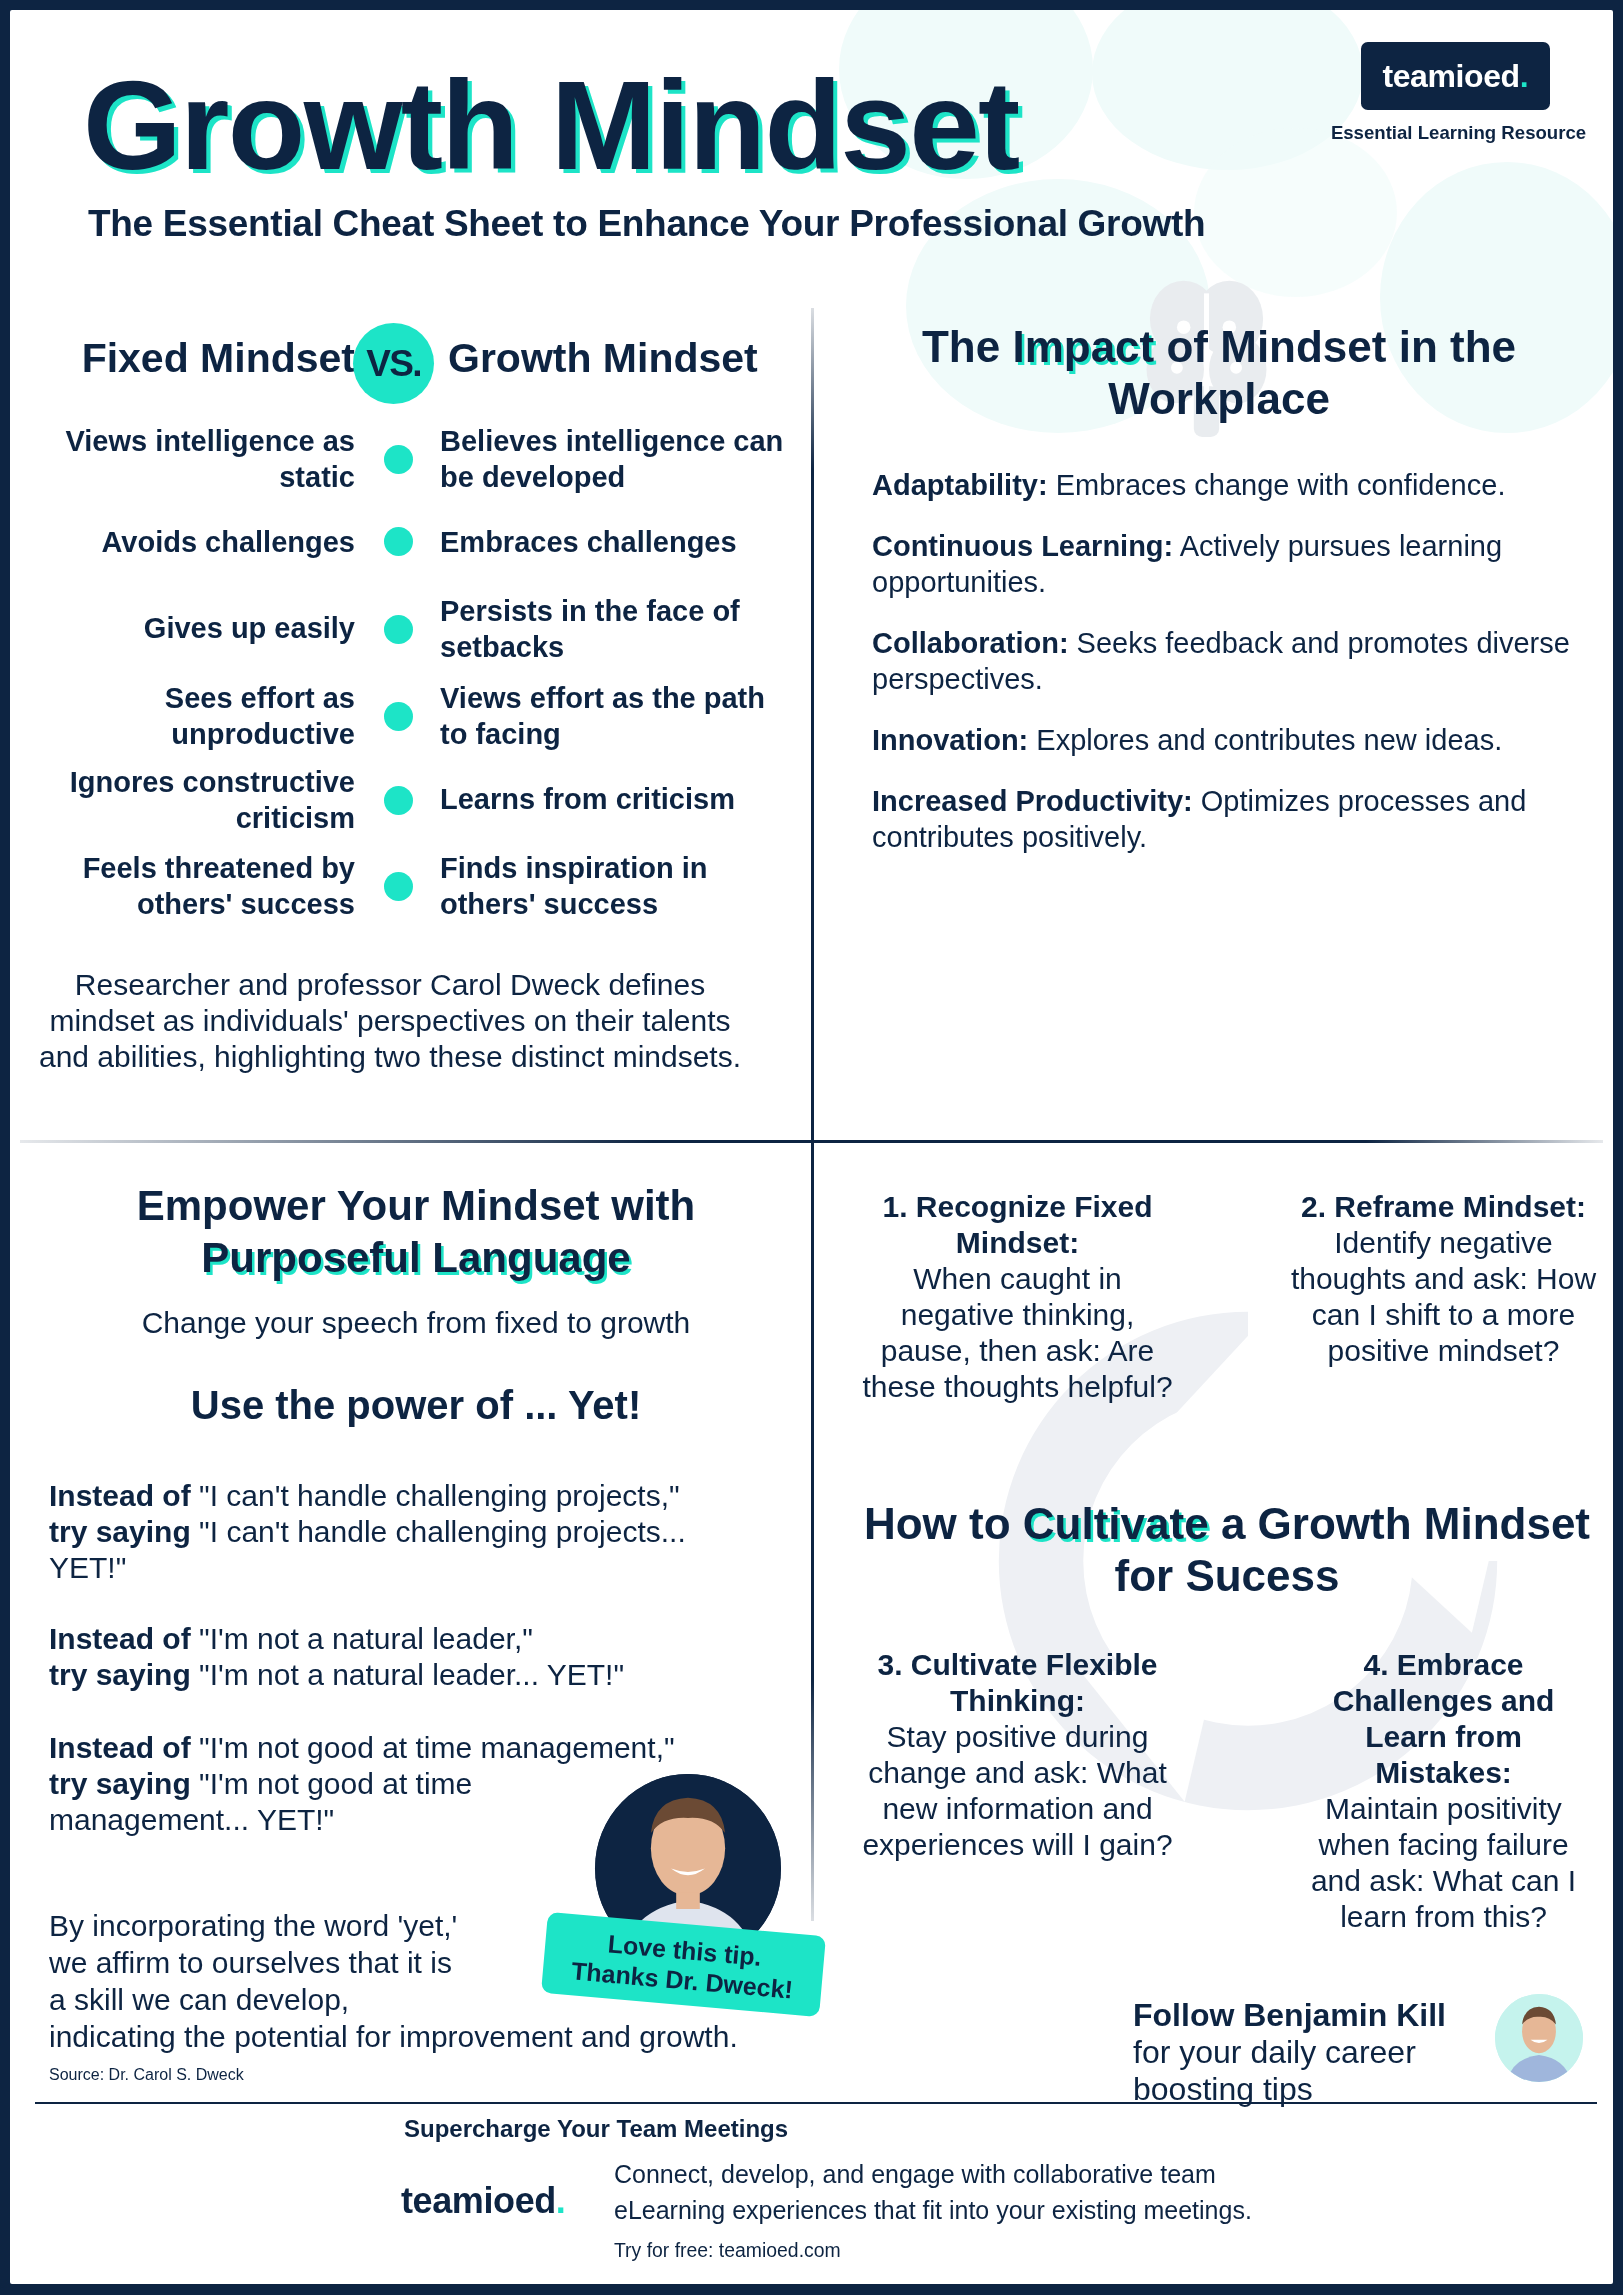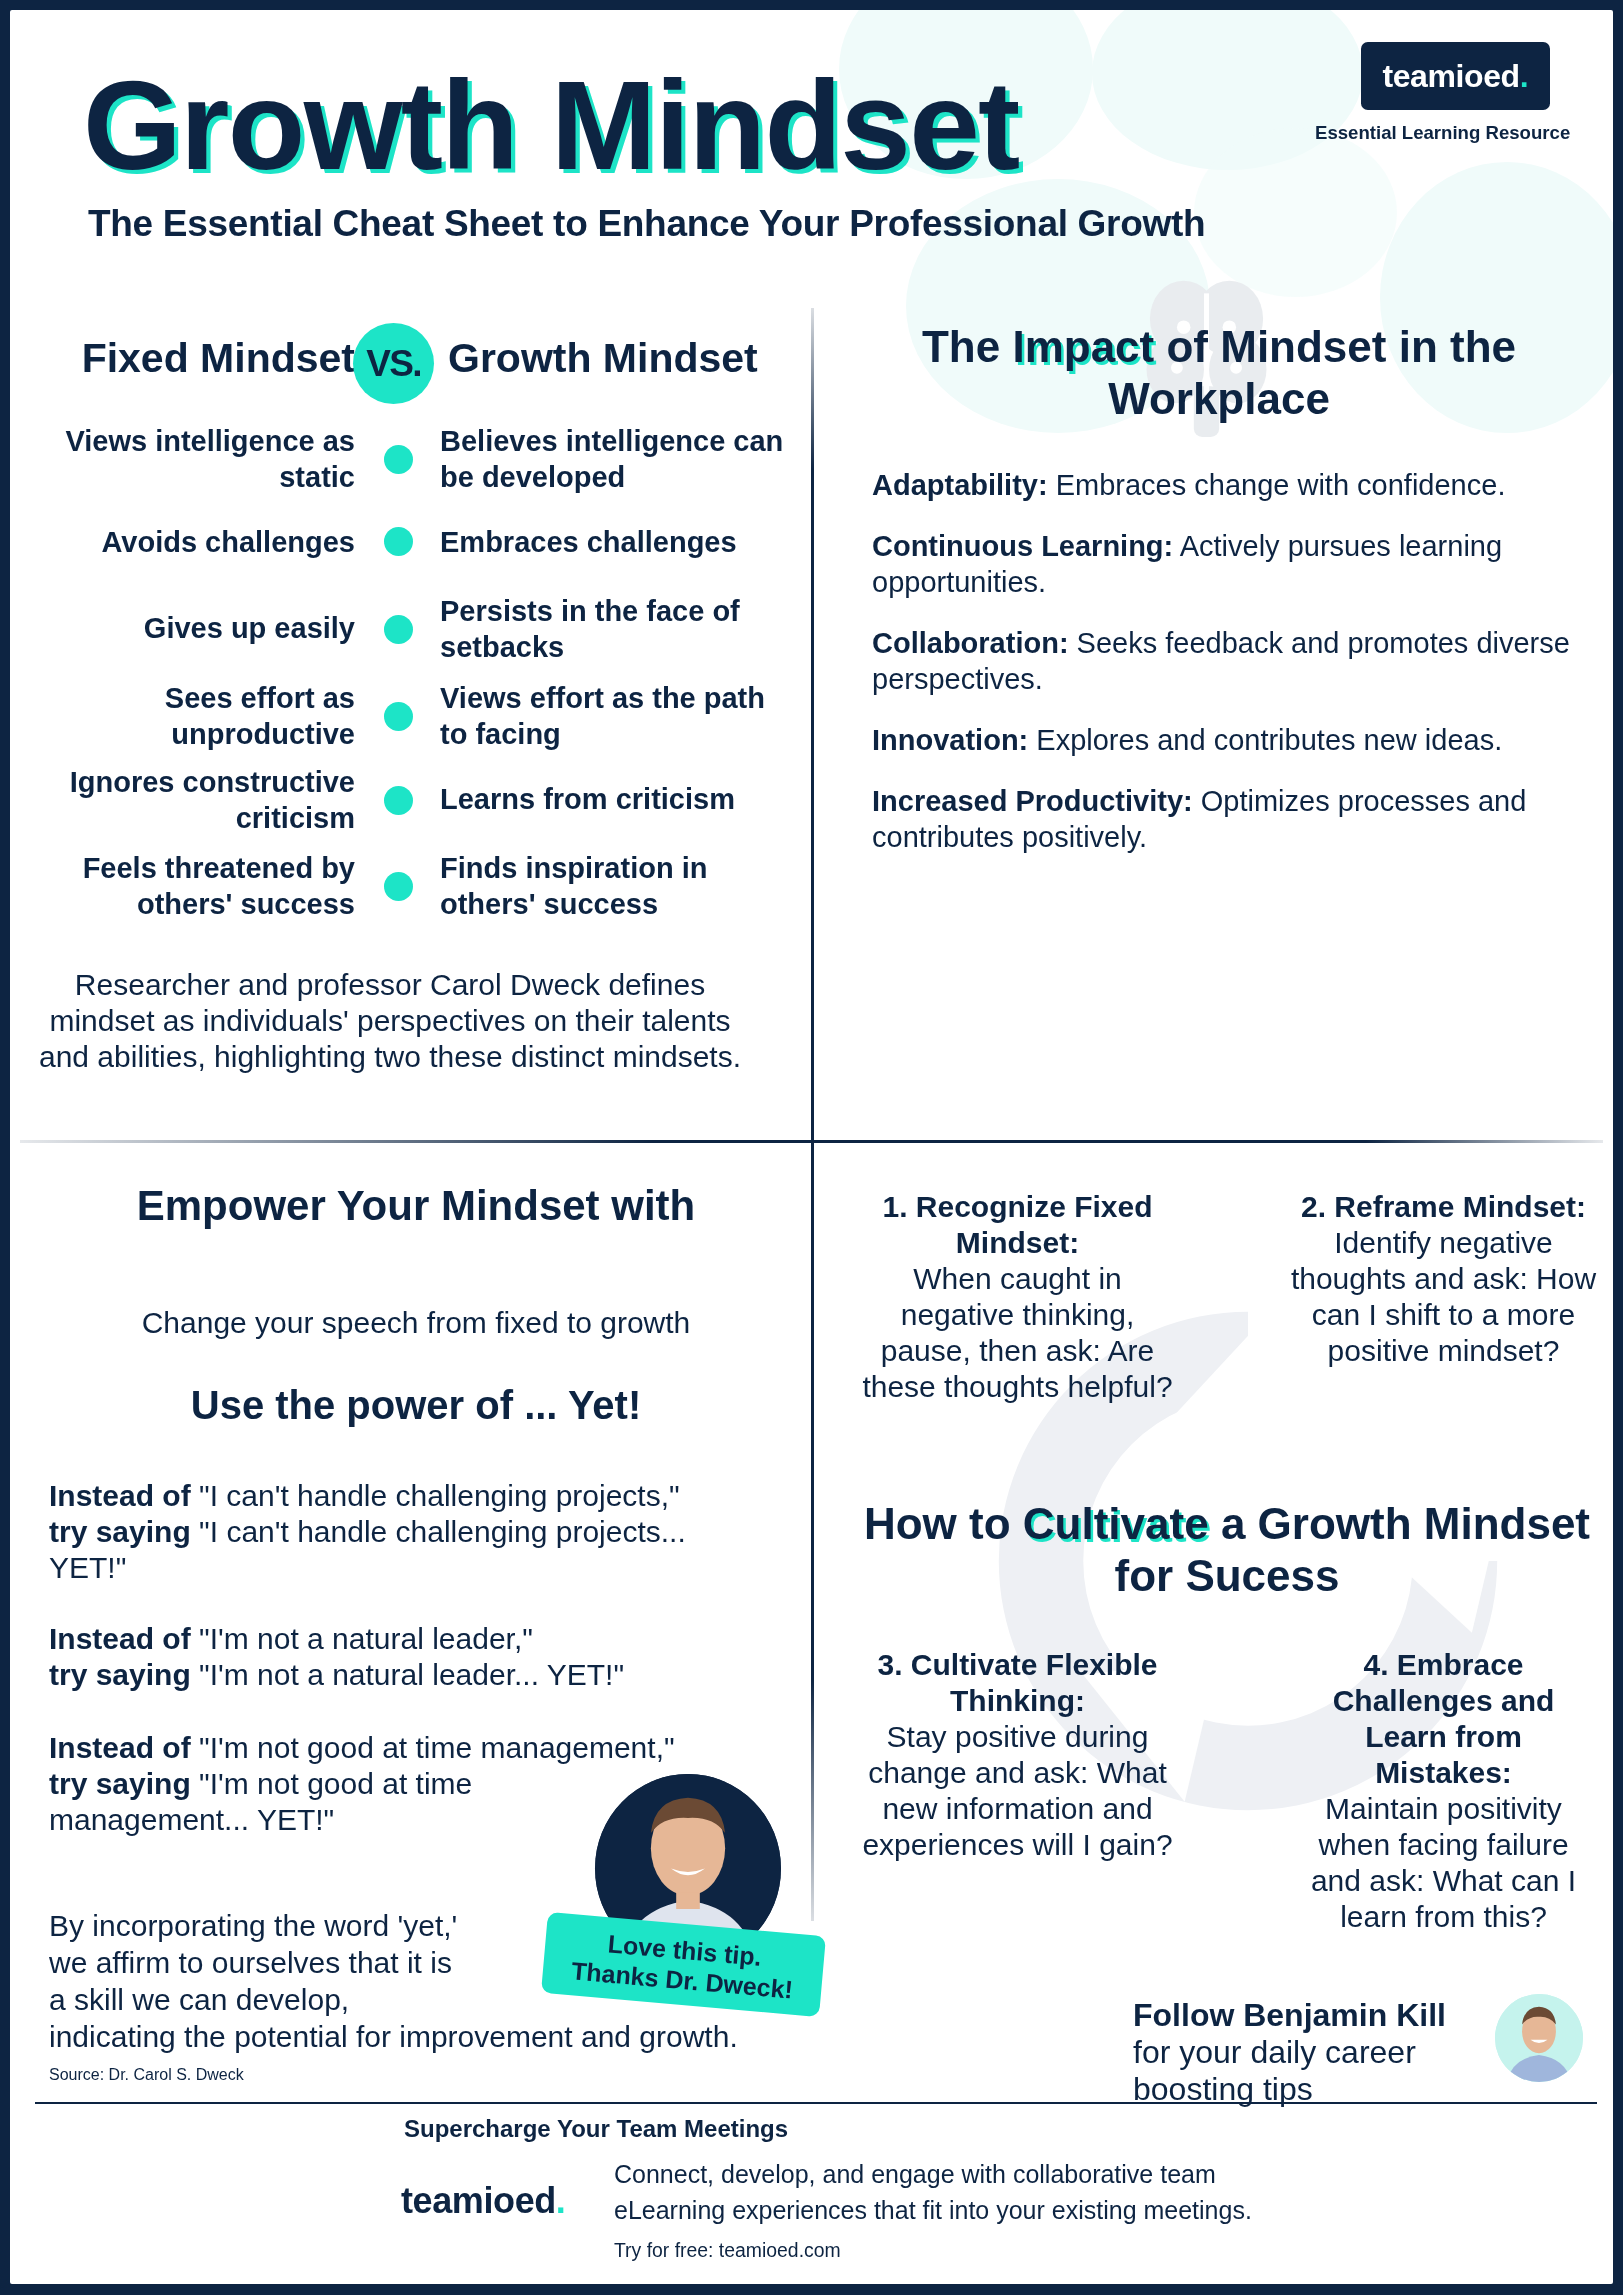--- a/index.html
+++ b/index.html
@@ -26,21 +26,21 @@
     position: absolute; left: 78px; top: 193px; font-size: 37px; font-weight: 700;
     color: #0d2442; white-space: nowrap; letter-spacing: -0.3px;
   }
   .brand-box {
     position: absolute; left: 1351px; top: 32px; width: 189px; height: 68px;
     background: #0d2442; border-radius: 6.8px; display: flex; align-items: center; justify-content: center;
   }
   .brand-text { color: #ffffff; font-size: 32px; font-weight: 700; letter-spacing: -0.4px; }
   .brand-dot { color: #1de4c7; font-size: 32px; font-weight: 700; }
   .brand-tag {
-    position: absolute; left: 1305px; top: 112px; width: 287px; 
+    position: absolute; left: 1305px; top: 112px; width: 287px; text-align: center;
     font-size: 18.6px; font-weight: 700; color: #0d2442; white-space: nowrap;
   }
 
   
   .vdivider {
     position: absolute; left: 801px; top: 298px; width: 3.4px; height: 1613px;
     background: linear-gradient(to bottom, rgba(13,36,66,0.15) 0%, #0d2442 10%, #0d2442 50%, #0d2442 85%, rgba(13,36,66,0.15) 100%);
   }
   .hdivider {
     position: absolute; left: 10px; top: 1130px; width: 1583px; height: 3.4px;
@@ -223,20 +223,21 @@
   <div class="impact-list">
     <div class="impact-item"><b>Adaptability:</b><span> Embraces change with confidence.</span></div>
     <div class="impact-item"><b>Continuous Learning:</b><span> Actively pursues learning opportunities.</span></div>
     <div class="impact-item"><b>Collaboration:</b><span> Seeks feedback and promotes diverse perspectives.</span></div>
     <div class="impact-item"><b>Innovation:</b><span> Explores and contributes new ideas.</span></div>
     <div class="impact-item"><b>Increased Productivity:</b><span> Optimizes processes and contributes positively.</span></div>
   </div>
 
   <div class="lang-title">
     <div>Empower Your Mindset with</div>
+    <div class="hl">Purposeful Language</div>
   </div>
   <div class="lang-sub">Change your speech from fixed to growth</div>
   <div class="yet-title">Use the power of ... Yet!</div>
 
   <div class="phrase" style="top:1468px;width:693px;">
     <b>Instead of</b><span> "I can't handle challenging projects,"</span><br>
     <b>try saying</b><span> "I can't handle challenging projects... YET!"</span>
   </div>
   <div class="phrase" style="top:1611px;">
     <b>Instead of</b><span> "I'm not a natural leader,"</span><br>

